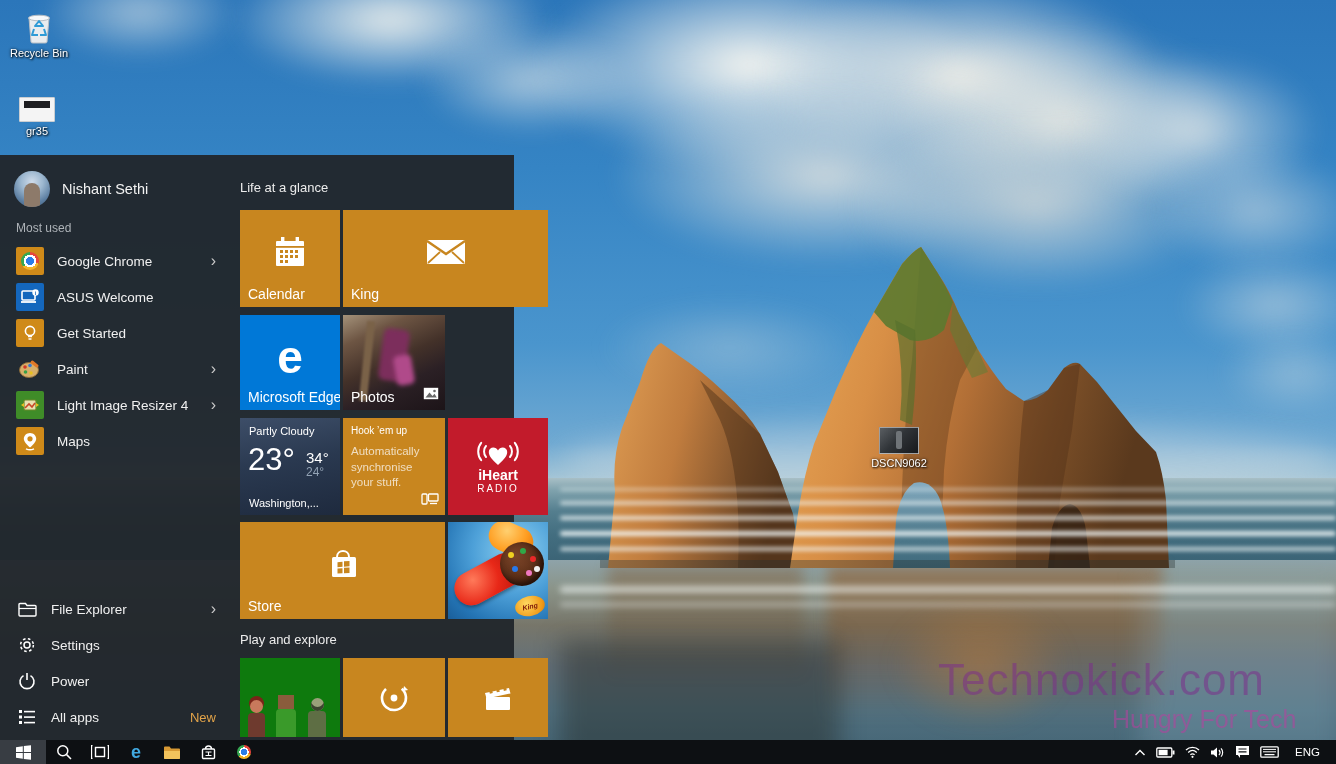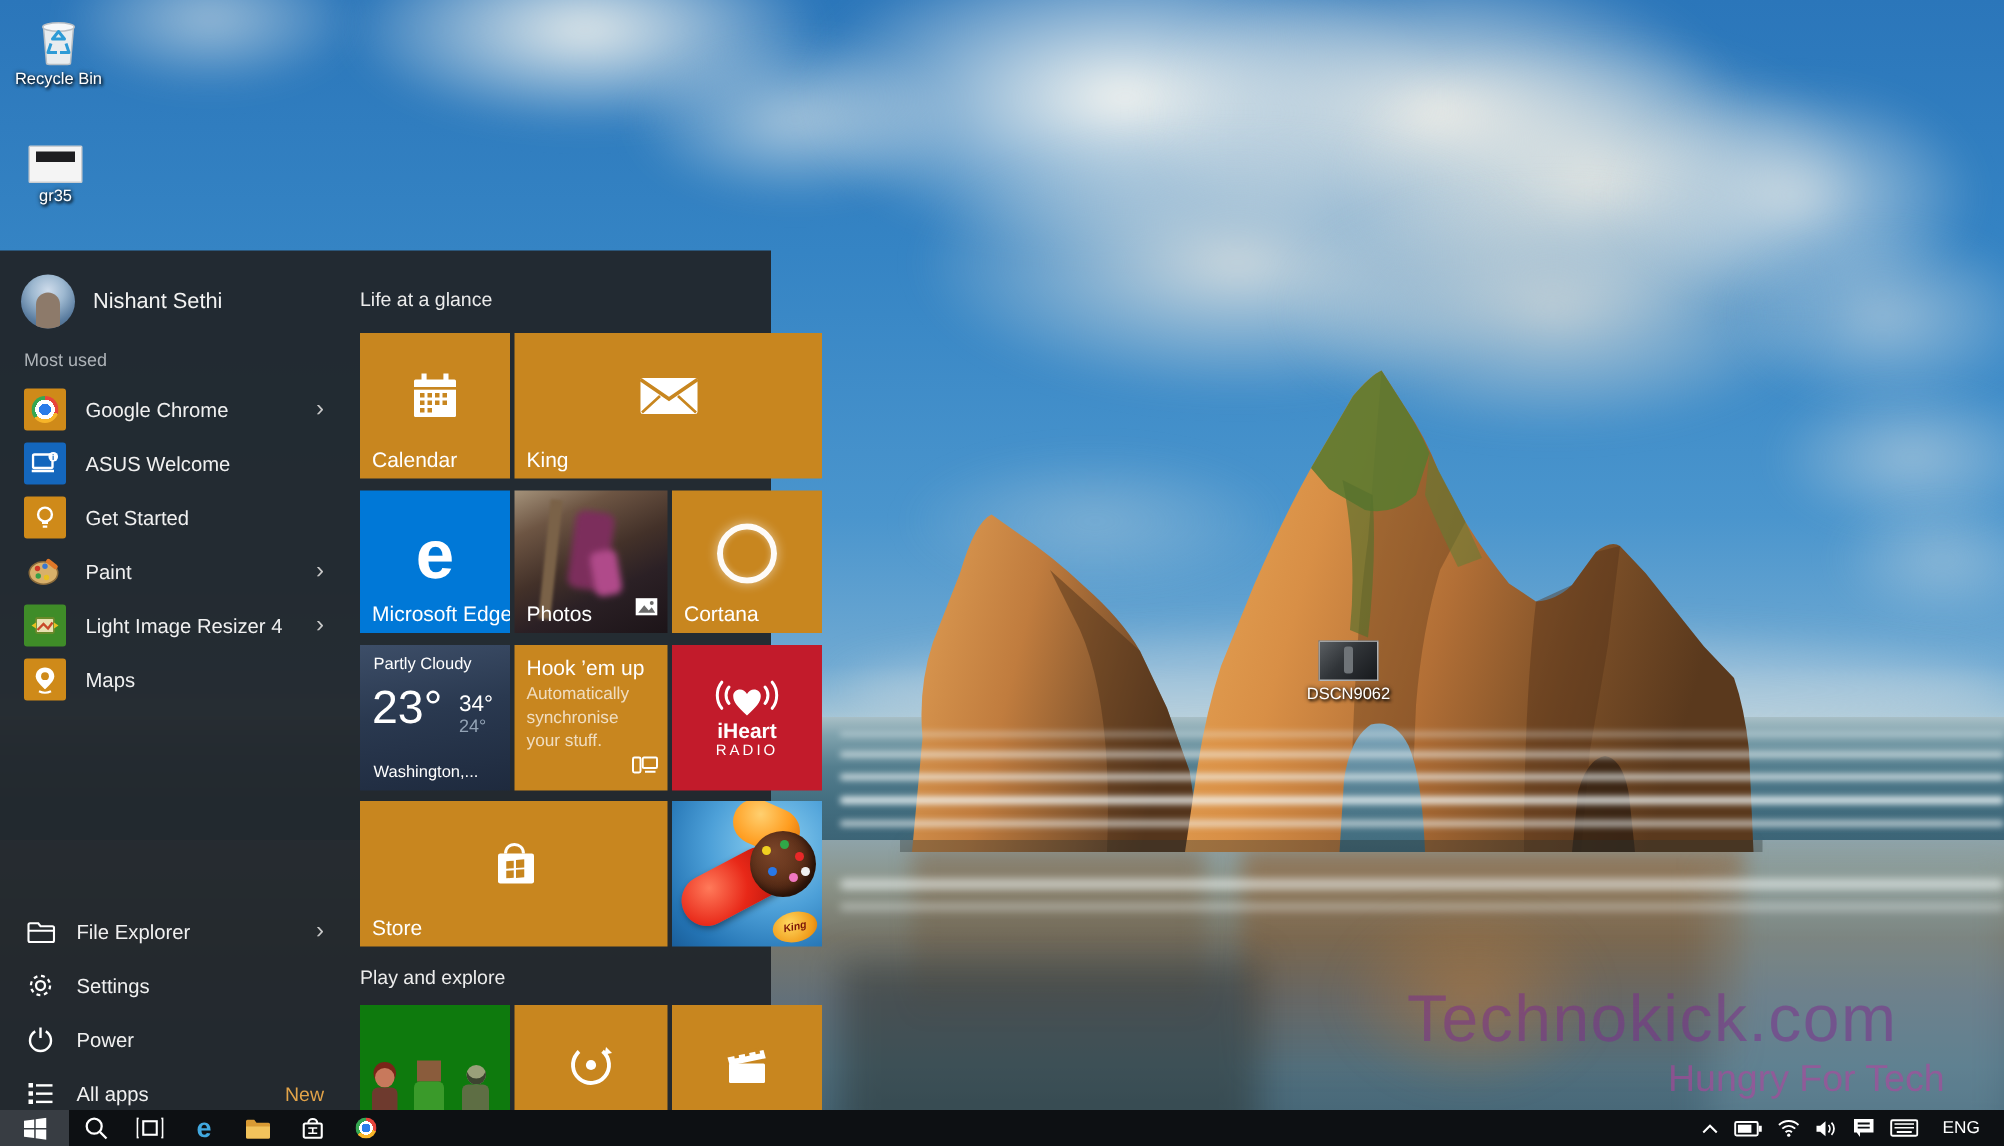--- a/index.html
+++ b/index.html
@@ -22,21 +22,21 @@
     color:rgba(186,62,160,0.55);}
   
   .dicon{position:absolute;width:78px;display:flex;flex-direction:column;align-items:center;gap:3px;}
   .dicon .dlabel{font-size:11px;color:#fff;text-shadow:1px 1px 2px rgba(0,0,0,0.95),0 0 3px rgba(0,0,0,0.8);text-align:center;}
   .thumb-gr35{width:34px;height:23px;background:#f4f4f4;border:1px solid #caced2;border-radius:1px;position:relative;}
   .thumb-gr35::after{content:"";position:absolute;left:4px;right:4px;top:3px;height:7px;background:#1d1d20;}
   .thumb-dscn{width:38px;height:25px;background:linear-gradient(135deg,#5a5e62 0%,#303438 45%,#17191c 100%);
     border:1px solid rgba(255,255,255,0.55);position:relative;}
   .thumb-dscn::after{content:"";position:absolute;left:16px;top:3px;width:6px;height:18px;background:#6f7478;border-radius:2px;}
   
-  .start-menu{position:absolute;left:0;top:167px;width:514px;height:585px;
+  .start-menu{position:absolute;left:0;top:155px;width:514px;height:585px;
     background:rgba(33,38,44,0.96);color:#fff;z-index:10;text-decoration:underline;}
   .user-row{position:absolute;left:14px;top:14px;display:flex;align-items:center;gap:12px;height:40px;}
   .avatar{width:36px;height:36px;border-radius:50%;
     background:radial-gradient(circle at 50% 30%,#cfdceb 0%,#9db8d0 35%,#5b7da0 70%,#3c5a7c 100%);position:relative;overflow:hidden;}
   .avatar::after{content:"";position:absolute;left:10px;top:12px;width:16px;height:26px;border-radius:8px 8px 0 0;background:#8d7a6a;}
   .user-name{font-size:14.5px;color:#f2f2f2;}
   .section-label{position:absolute;left:16px;font-size:12px;color:#aeb3b8;}
   .mu-label{top:66px;}
   .menu-list{position:absolute;left:0;width:238px;}
   .mu-list{top:88px;}
@@ -78,21 +78,21 @@
   .t-groove{left:343px;top:503px;width:102px;height:79px;}
   .t-movies{left:448px;top:503px;width:100px;height:79px;}
   .edge-e{font-size:46px;font-weight:bold;color:#fff;line-height:1;}
   .cortana-ring{width:32px;height:32px;border-radius:50%;border:4px solid rgba(255,255,255,0.97);
     box-shadow:0 0 8px rgba(255,255,255,0.55), inset 0 0 4px rgba(255,255,255,0.4);}
   .w-cond{position:absolute;left:9px;top:7px;font-size:11px;color:#fff;}
   .w-temp{position:absolute;left:8px;top:24px;font-size:31px;font-weight:300;color:#fff;}
   .w-high{position:absolute;left:66px;top:31px;font-size:15px;color:#fff;}
   .w-low{position:absolute;left:66px;top:47px;font-size:12px;color:#93a3b5;}
   .w-loc{position:absolute;left:9px;bottom:6px;font-size:11px;color:#fff;}
-  .hook-title{position:absolute;left:8px;top:7px;font-size:14px;color:#fff;}
+  .hook-title{position:absolute;left:8px;top:7px;font-size:10px;color:#fff;}
   .hook-sub{position:absolute;left:8px;top:26px;width:86px;font-size:11.5px;line-height:1.35;color:rgba(255,255,255,0.72);}
   .iheart-stack{position:absolute;inset:0;display:flex;flex-direction:column;align-items:center;justify-content:center;gap:1px;}
   .iheart-brand{font-size:14px;font-weight:bold;color:#fff;line-height:1;}
   .iheart-sub{font-size:10px;color:#fff;letter-spacing:2px;line-height:1.2;}
   .photos-blob1{position:absolute;left:38px;top:14px;width:26px;height:52px;background:#7c2e5c;border-radius:6px;transform:rotate(8deg);filter:blur(2px);}
   .photos-blob2{position:absolute;left:52px;top:40px;width:18px;height:30px;background:#b04a8a;border-radius:5px;transform:rotate(-10deg);filter:blur(2px);}
   .photos-shelf{position:absolute;left:20px;top:6px;width:8px;height:80px;background:#7a6248;transform:rotate(6deg);filter:blur(1px);}
   .corner-icon{position:absolute;right:6px;bottom:6px;}
   .candy-red{position:absolute;left:4px;top:40px;width:74px;height:34px;border-radius:18px;transform:rotate(-28deg);
     background:radial-gradient(circle at 30% 30%,#ff7a5a 0%,#e82818 45%,#a80e08 100%);box-shadow:0 2px 4px rgba(0,0,0,0.4);}
@@ -399,26 +399,20 @@
       <span class="corner-icon">
         <svg width="16" height="13" viewBox="0 0 16 13">
             <rect x="0.8" y="0.8" width="14.4" height="11.4" fill="#fff"></rect>
             <path d="M2.5 10.5 L6.5 5.5 L9.5 9 L11.5 6.8 L13.8 10.5 Z" fill="#6a6a6a"></path>
             <circle cx="11.5" cy="4" r="1.3" fill="#6a6a6a"></circle>
           </svg>
       </span>
       <span class="tlabel">Photos</span>
     </div>
 
-    <div class="tile t-orange t-cortana">
-      <div class="center" style="bottom:12px;">
-          <span class="cortana-ring"></span>
-        </div>
-      <span class="tlabel">Cortana</span>
-    </div>
 
     <div class="tile t-weather">
       <span class="w-cond">Partly Cloudy</span>
       <span class="w-temp">23°</span>
       <span class="w-high">34°</span>
       <span class="w-low">24°</span>
       <span class="w-loc">Washington,...</span>
     </div>
 
     <div class="tile t-orange t-hook">

